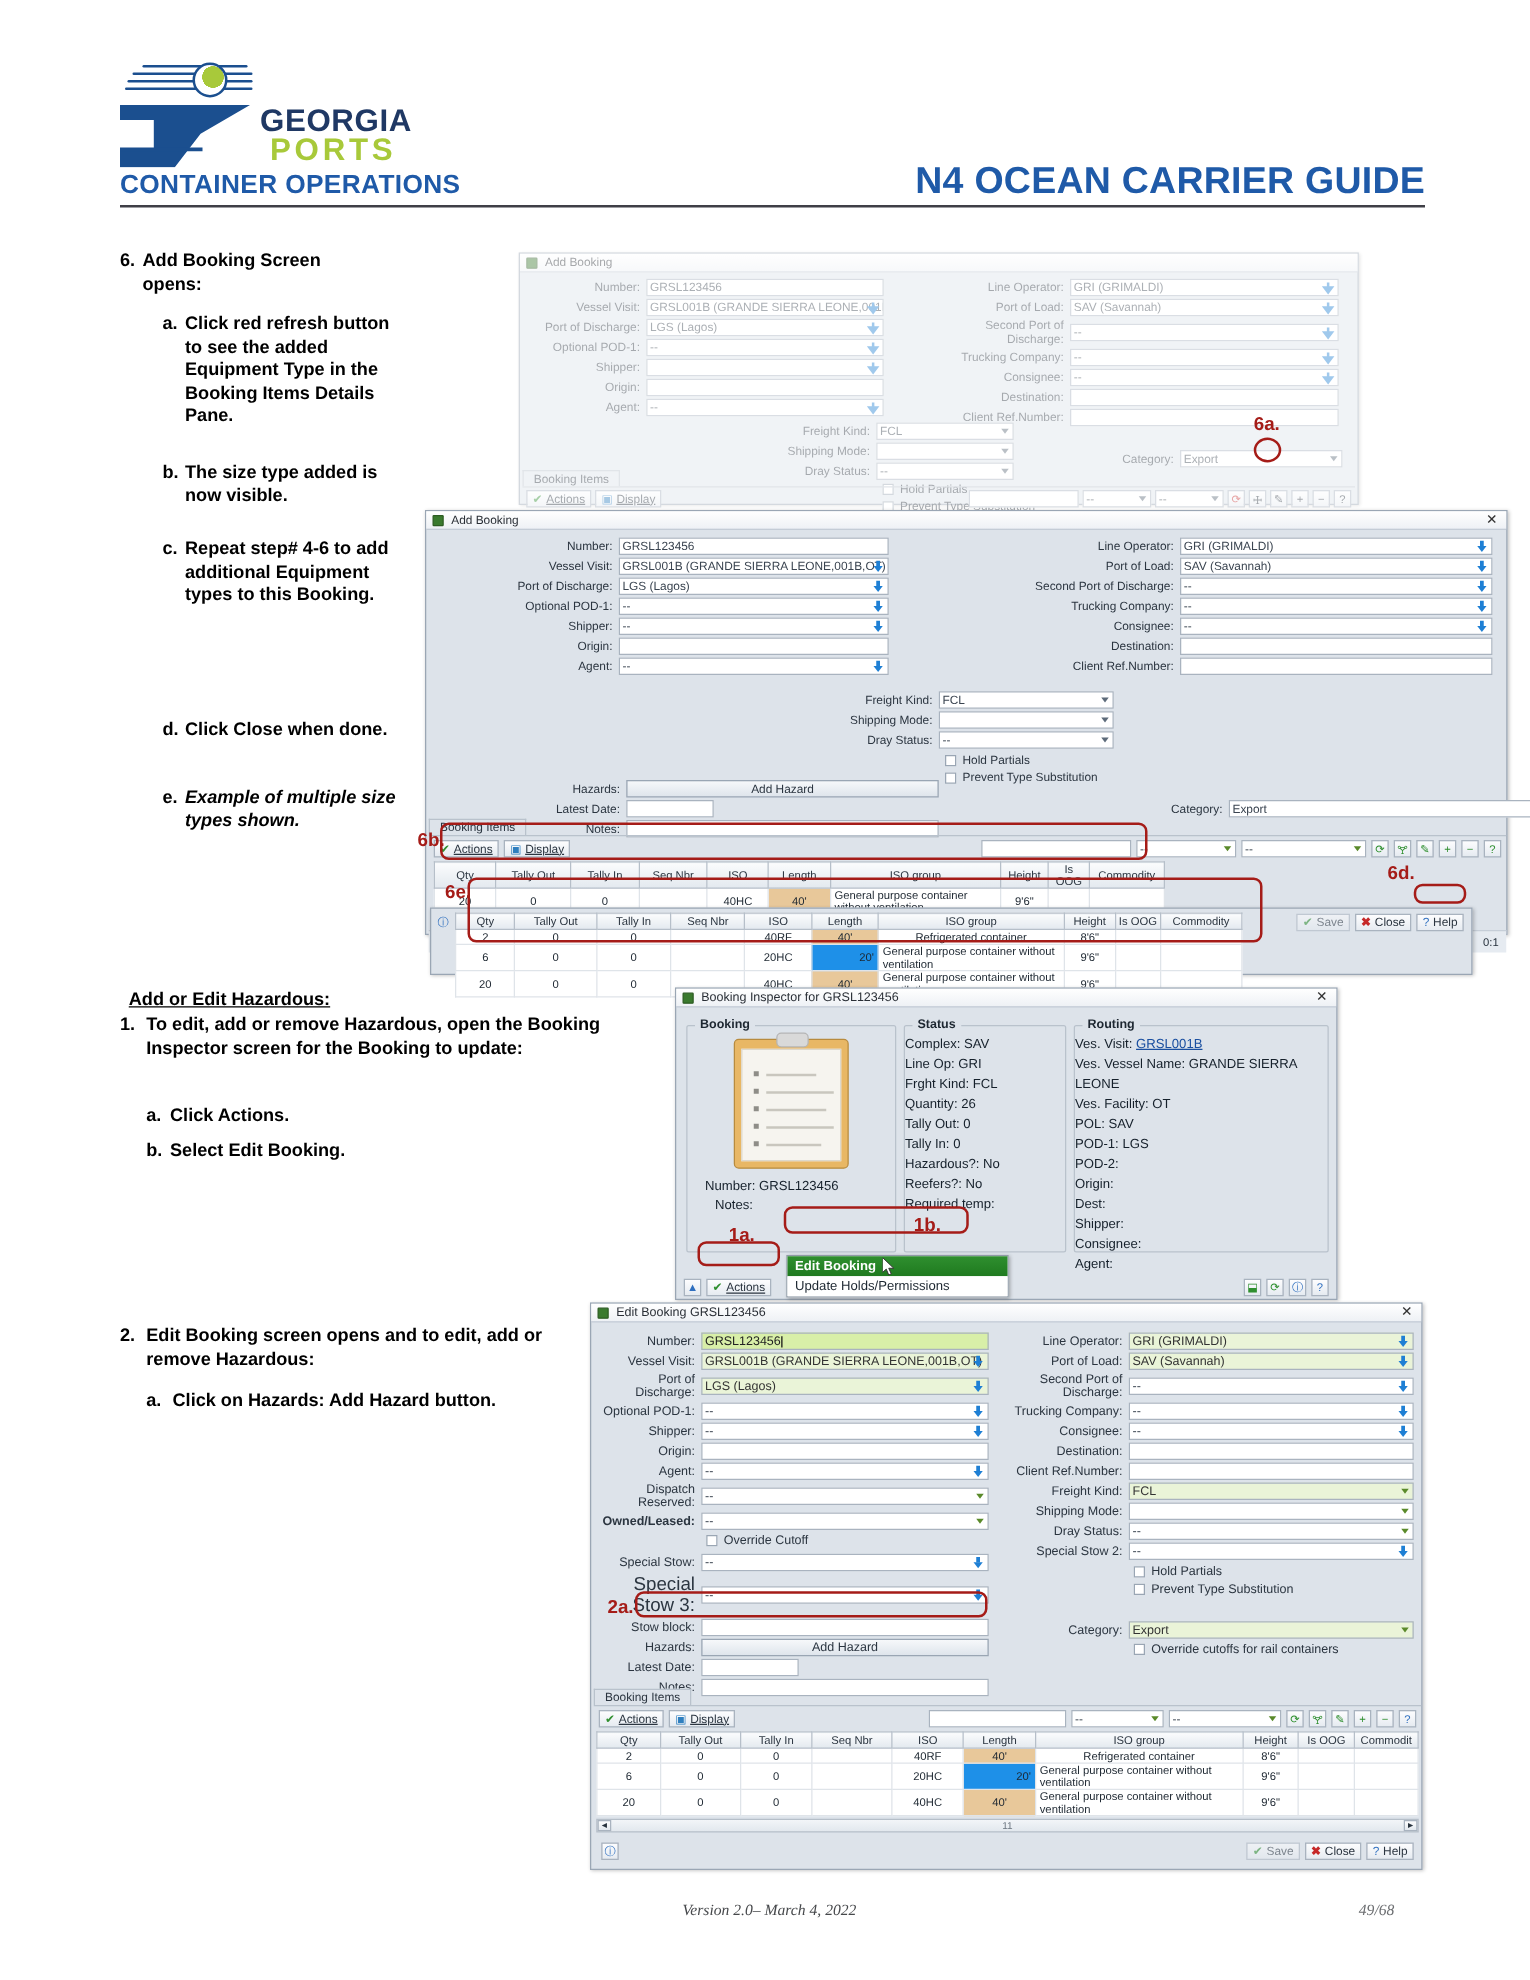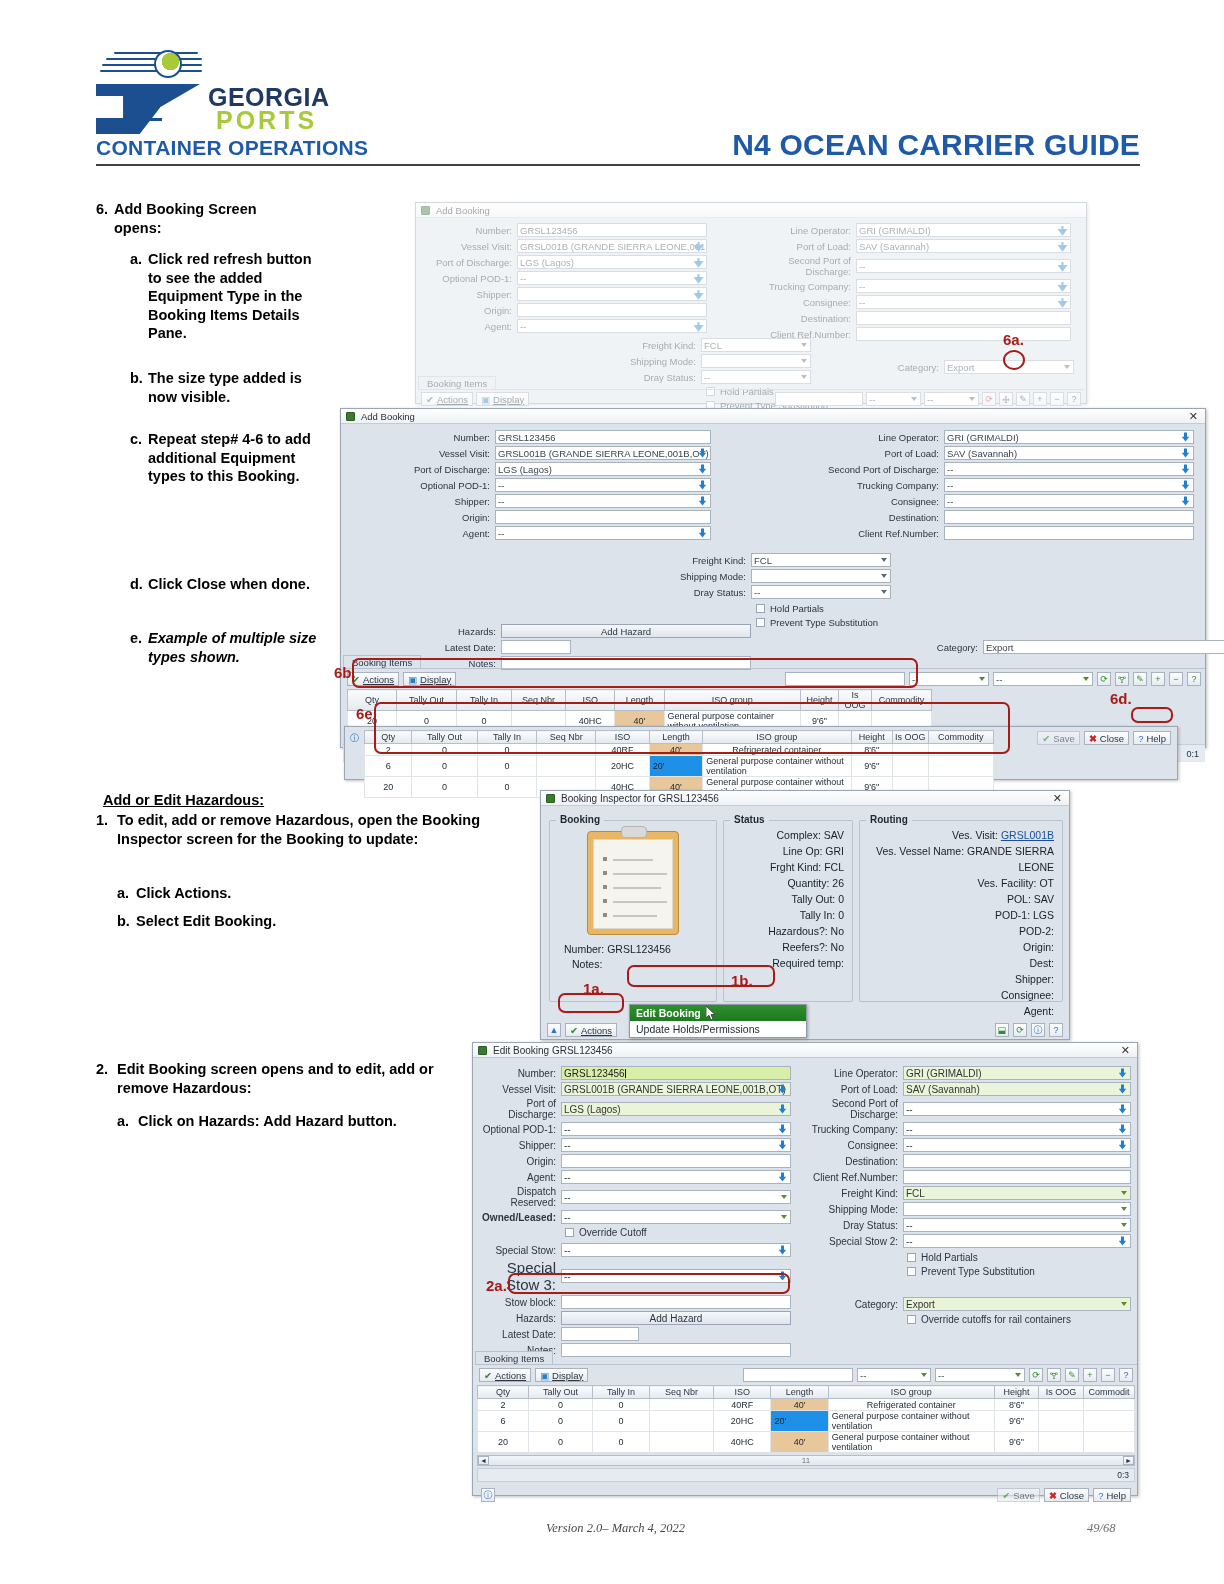--- a/index.html
+++ b/index.html
@@ -83,21 +83,21 @@
   .sqbtn { width:14px;height:14px; background:linear-gradient(#fdfdfe,#e6ebf1);
            border:1px solid #a9b3bf; display:flex;align-items:center;justify-content:center;
            font-size:9px; color:#2b3540; }
 
   table.grid { border-collapse:collapse; width:100%; font-size:9px; background:#fff; table-layout:fixed; }
   table.grid th { background:linear-gradient(#fbfcfd,#e3e9ef); border:1px solid #b6bfc9;
                   font-weight:normal; color:#2b3540; height:13px; padding:0 2px; font-size:9px; }
   table.grid td { border:1px solid #dfe4e9; height:12px; padding:0 3px; color:#1d2731; font-size:9px; }
   td.c { text-align:center; }
   td.len-tan { background:#e8c89a; text-align:center; }
-  td.len-blue { background:#1e90e8; color:#fff; text-align:left; }
+  td.len-blue { background:#1e90e8; color:#fff; text-align:right; }
 
   
   .annot-box { position:absolute; border:2.5px solid #a51c18; border-radius:7px; pointer-events:none; }
   .annot-lbl { position:absolute; font-size:15px; font-weight:bold; color:#a51c18; }
   .annot-circle { position:absolute; border:2.5px solid #a51c18; border-radius:50%; }
 
   .faded { opacity:.42; }
 
   
   .foot-ver { position:absolute; left:546px; top:1521px; font-size:12.5px; font-style:italic;
@@ -108,21 +108,21 @@
   .clipboard { position:relative; width:92px; height:104px; }
   .cb-outer { position:absolute; inset:0; background:#e8b765; border:1px solid #b88b3e; border-radius:4px; }
   .cb-inner { position:absolute; left:6px; top:8px; right:6px; bottom:6px; background:#f6f4ef; border:1px solid #ddd8cc; }
   .cb-clip { position:absolute; left:34px; top:-5px; width:26px; height:12px; background:#d9d9d9;
              border:1px solid #b5b5b5; border-radius:4px; }
   .cb-line { position:absolute; left:10px; height:1.5px; background:#c9c6be; }
   .cb-dot { position:absolute; left:4px; width:4px; height:4px; background:#8f8d88; }
 
   .grp { position:absolute; border:1px solid #b9c2cc; border-radius:2px; }
   .grp-t { position:absolute; top:-7px; left:6px; background:#dde3ea; padding:0 4px; font-size:10px; font-weight:bold; color:#1d2731; }
-  .kv { font-size:10.5px; color:#15202b; line-height:16px; text-align:right; }
+  .kv { font-size:10.5px; color:#15202b; line-height:16px; text-align:left; }
   .kv a { color:#1a4fa0; text-decoration:underline; }
 
   .menu-item { height:16px; display:flex; align-items:center; padding:0 6px; font-size:10.5px; }
   .menu-hl { background:linear-gradient(#2f8f2f,#1f7a1f); color:#fff; font-weight:bold; }
   .menu-pl { background:#fff; color:#1d2731; }
 
   .icobtn { width:15px;height:15px;border:1px solid #a9b3bf; background:linear-gradient(#fdfdfe,#e6ebf1);
             display:flex;align-items:center;justify-content:center;font-size:9px; }
   .sb { height:11px; background:linear-gradient(#f2f5f8,#e2e8ee); border:1px solid #b6bfc9; display:flex; align-items:center; }
   .sb-arrow { width:11px;height:9px; background:linear-gradient(#fdfdfe,#e2e8ee); border:1px solid #a9b3bf; font-size:7px; display:flex;align-items:center;justify-content:center; }
@@ -1200,23 +1200,20 @@
         <td></td>
         <td></td>
       </tr>
     </tbody>
       </table>
     <div class="sb" style="margin:2px; justify-content:space-between;">
       <div class="sb-arrow">◄</div>
       <div style="flex:1; text-align:center; font-size:8px; color:#6c7680;">11</div>
       <div class="sb-arrow">►</div>
     </div>
-    <div style="height:14px; background:#e6ebf1; border:1px solid #c6ced8; margin:0 2px; display:flex; align-items:center; justify-content:flex-end; padding-right:5px; font-size:8.5px;">
-      <span>0:3</span>
-    </div>
     <div style="display:flex; align-items:center; padding:6px 6px 0 6px; gap:4px;">
       <div class="sqbtn" style="color:#2f6fbf;">ⓘ</div>
       <div style="flex:1"></div>
       <div class="tbtn" style="opacity:.55;">
           <span style="color:#2f8f2f;">✔</span>
           <span>Save</span>
         </div>
       <div class="tbtn">
           <span style="color:#c62828; font-weight:bold;">✖</span>
           <span>Close</span>

